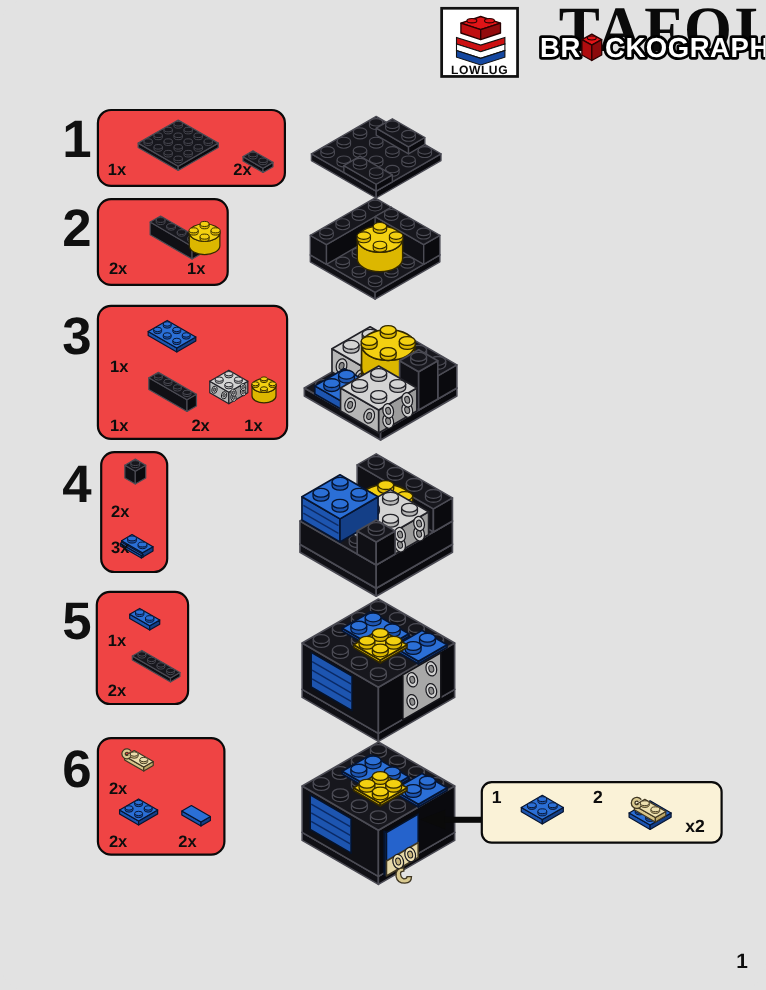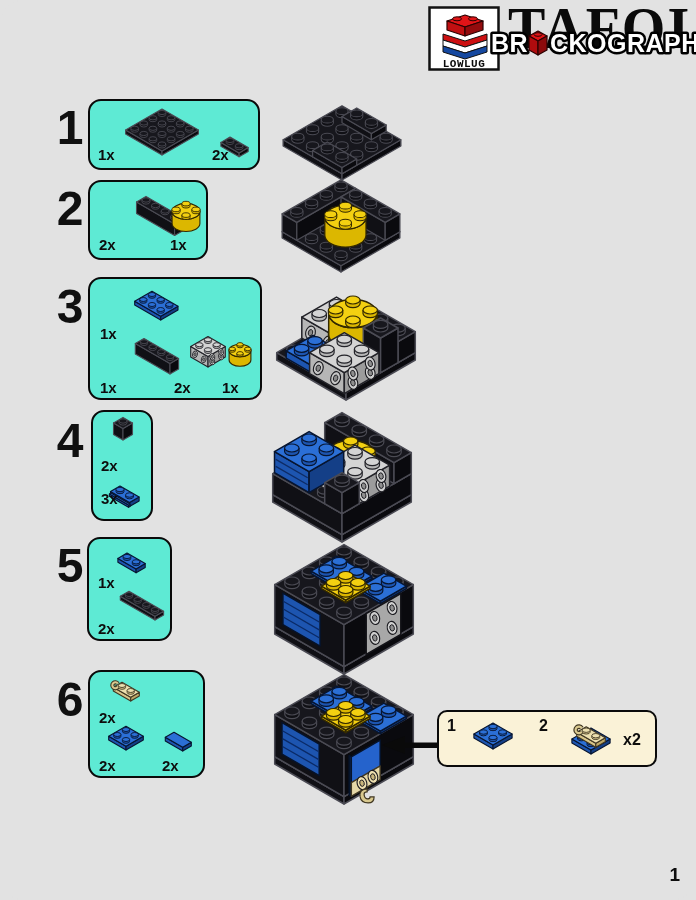--- a/index.html
+++ b/index.html
@@ -1,28 +1,28 @@
 <!DOCTYPE html>
 <html><head>
 <meta charset="utf-8">
 <style>
   html,body{margin:0;padding:0;background:#e2e2e2;}
   .page{position:relative;width:696px;height:900px;background:#e2e2e2;overflow:hidden;
         font-family:"Liberation Sans",sans-serif;color:#0d0d0d;border-radius:24px;}
   
-  .logo{position:absolute;left:428px;top:6px;width:72px;height:65px;font-family:Liberation Mono, monospace;}
+  .logo{position:absolute;left:400px;top:6px;width:72px;height:65px;}
   .tafoi{position:absolute;left:508px;top:-6px;z-index:1;
          font-family:"Liberation Serif",serif;font-weight:700;font-size:56px;
          letter-spacing:2px;color:#0a0a0a;transform:scaleY(1.05);transform-origin:top left;
          white-space:nowrap;}
   .brand{position:absolute;left:488px;top:20px;z-index:2;}
   
   .stepnum{position:absolute;width:32px;text-align:center;font-weight:700;font-size:48px;
            line-height:1;color:#101010;}
-  .pbox{position:absolute;background:#5eead4;border:2.5px solid #0a0a0a;border-radius:13px;
+  .pbox{position:absolute;background:#ef4444;border:2.5px solid #0a0a0a;border-radius:13px;
         box-sizing:border-box;}
   .pbox svg{position:absolute;left:0;top:0;}
   .pl{position:absolute;font-weight:700;font-size:15px;color:#0d0d0d;line-height:1;}
   .asm{position:absolute;}
   
   .callout{position:absolute;left:437px;top:710px;width:220px;height:57px;background:#faf2d7;
            border:2.5px solid #0a0a0a;border-radius:10px;box-sizing:border-box;}
   .callout span{position:absolute;font-weight:700;font-size:16px;line-height:1;}
   .callout svg{position:absolute;}
   .arrow{position:absolute;left:380px;top:733px;}
@@ -935,17 +935,17 @@
         <polygon points="23.7,20.2 42.8,31.2 42.8,35.2 23.7,24.2" fill="#d6c489" stroke="#403722" stroke-width="1.1" stroke-linejoin="round"></polygon>
         <polygon points="52.3,25.7 42.8,31.2 42.8,35.2 52.3,29.7" fill="#bda868" stroke="#403722" stroke-width="1.1" stroke-linejoin="round"></polygon>
         <polygon points="33.2,14.7 52.3,25.7 42.8,31.2 23.7,20.2" fill="#ecdfae" stroke="#403722" stroke-width="1.1" stroke-linejoin="round"></polygon>
         <path d="M 29.3 18.2 L 29.3 20.2 A 4.0 2.2 0 0 0 37.2 20.2 L 37.2 18.2" fill="#d6c489" stroke="#403722" stroke-width="0.8800000000000001"></path>
         <ellipse cx="33.2" cy="18.2" rx="4.0" ry="2.2" fill="#ecdfae" stroke="#403722" stroke-width="0.8800000000000001"></ellipse>
         <path d="M 38.8 23.7 L 38.8 25.7 A 4.0 2.2 0 0 0 46.7 25.7 L 46.7 23.7" fill="#d6c489" stroke="#403722" stroke-width="0.8800000000000001"></path>
         <ellipse cx="42.8" cy="23.7" rx="4.0" ry="2.2" fill="#ecdfae" stroke="#403722" stroke-width="0.8800000000000001"></ellipse>
         <path d="M 28.6 19.8 A 3.3 3.3 0 1 1 28.6 16.0" fill="none" stroke="#403722" stroke-width="4.6"></path>
         <path d="M 28.6 19.8 A 3.3 3.3 0 1 1 28.6 16.0" fill="none" stroke="#d9c98f" stroke-width="2.2"></path>
       </svg>
-    <span style="left:184px;top:20px">x2</span>
+    <span style="left:184px;top:32px">x2</span>
   </div>
 
   <div class="pagenum">1</div>
 </div>
 
 </body></html>

